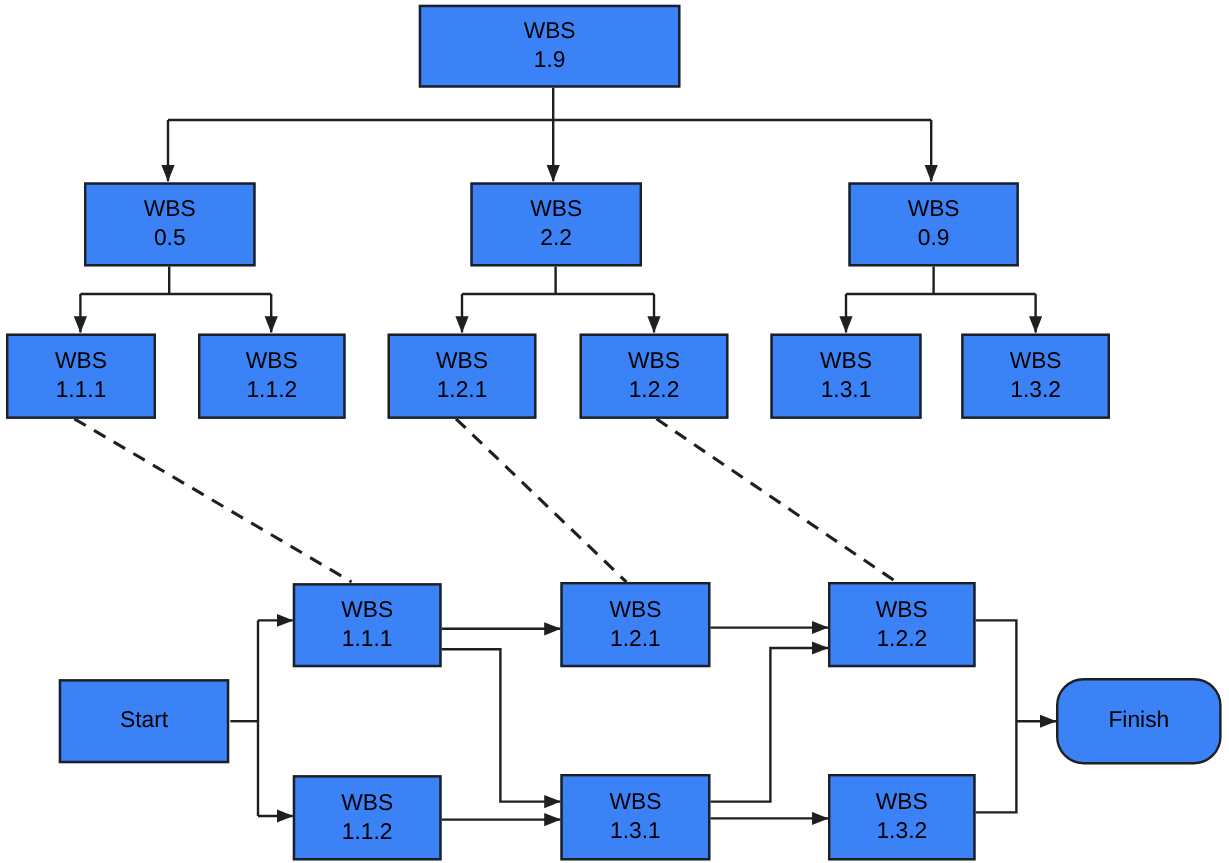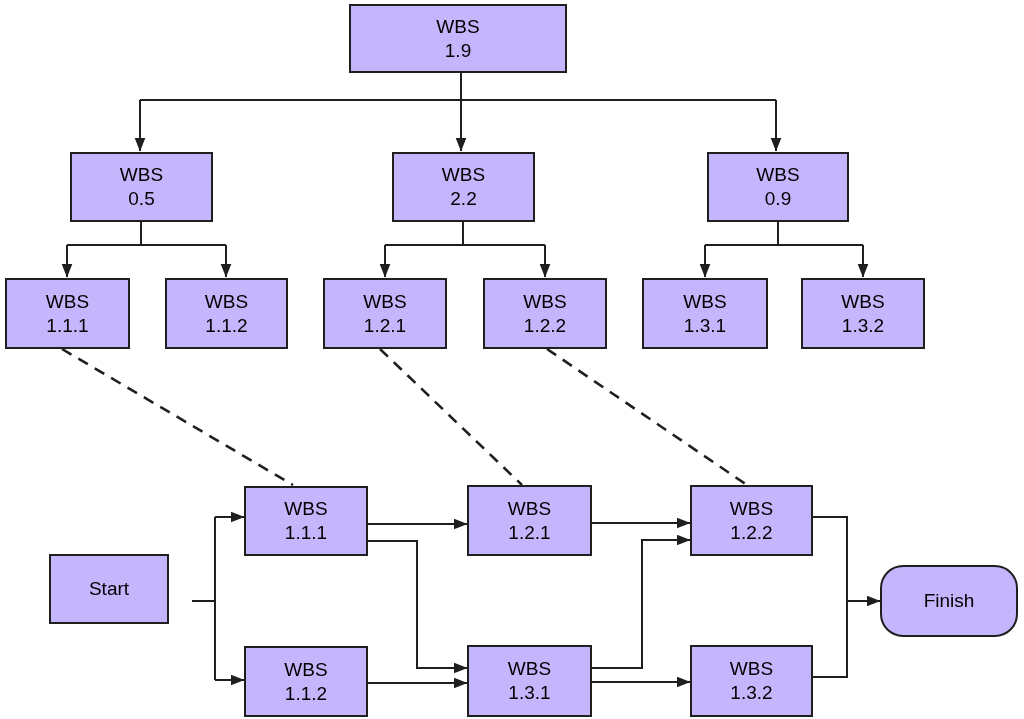--- a/index.html
+++ b/index.html
@@ -12,21 +12,21 @@
     overflow: hidden;
   }
   .wires {
     position: absolute;
     left: 0; top: 0;
     width: 1024px; height: 719px;
   }
   .node {
     position: absolute;
     box-sizing: border-box;
-    background: #c4b5fd;
+    background: #3b82f6;
     border: 2px solid #1f1f1f;
     display: flex;
     flex-direction: column;
     align-items: center;
     justify-content: center;
     color: #000000;
     font-size: 19px;
     line-height: 24px;
     text-align: center;
     z-index: 2;
@@ -142,21 +142,21 @@
   </div>
   <div class="node" style="left:642px; top:278px; width:126px; height:71px;">
     <span>WBS</span>
     <span>1.3.1</span>
   </div>
   <div class="node" style="left:801px; top:278px; width:124px; height:71px;">
     <span>WBS</span>
     <span>1.3.2</span>
   </div>
 
-  <div class="node" style="left:49px; top:554px; width:120px; height:70px;">
+  <div class="node" style="left:49px; top:566px; width:142px; height:70px;">
     <span>Start</span>
   </div>
   <div class="node" style="left:244px; top:486px; width:124px; height:70px;">
     <span>WBS</span>
     <span>1.1.1</span>
   </div>
   <div class="node" style="left:244px; top:646px; width:124px; height:71px;">
     <span>WBS</span>
     <span>1.1.2</span>
   </div>

